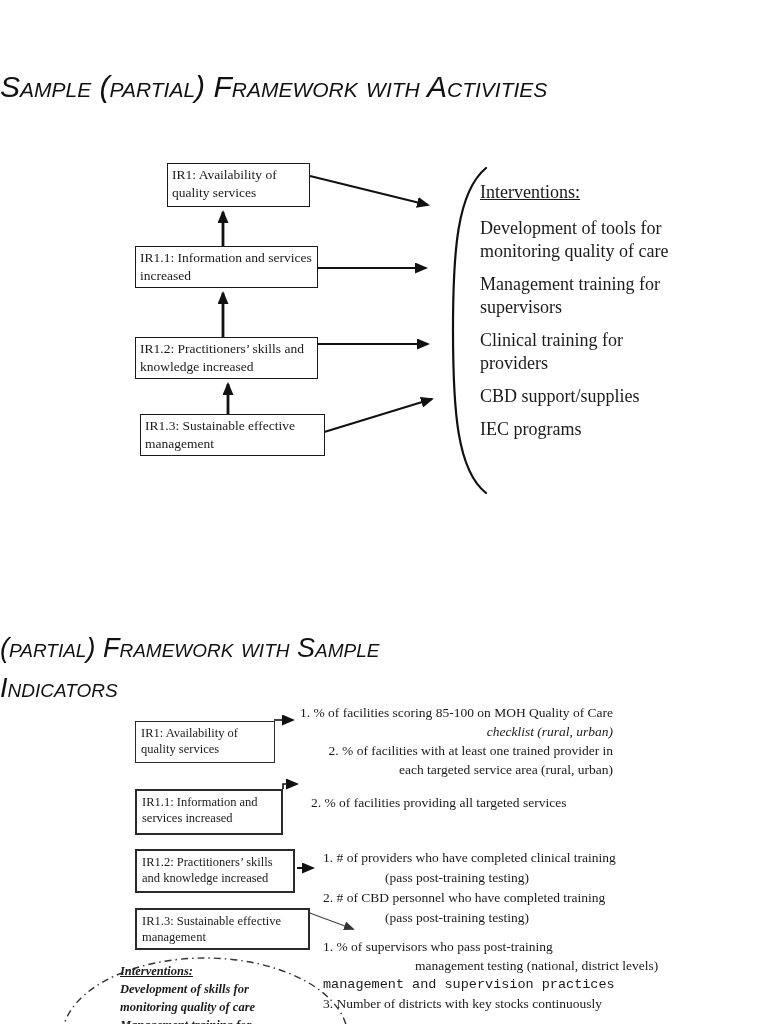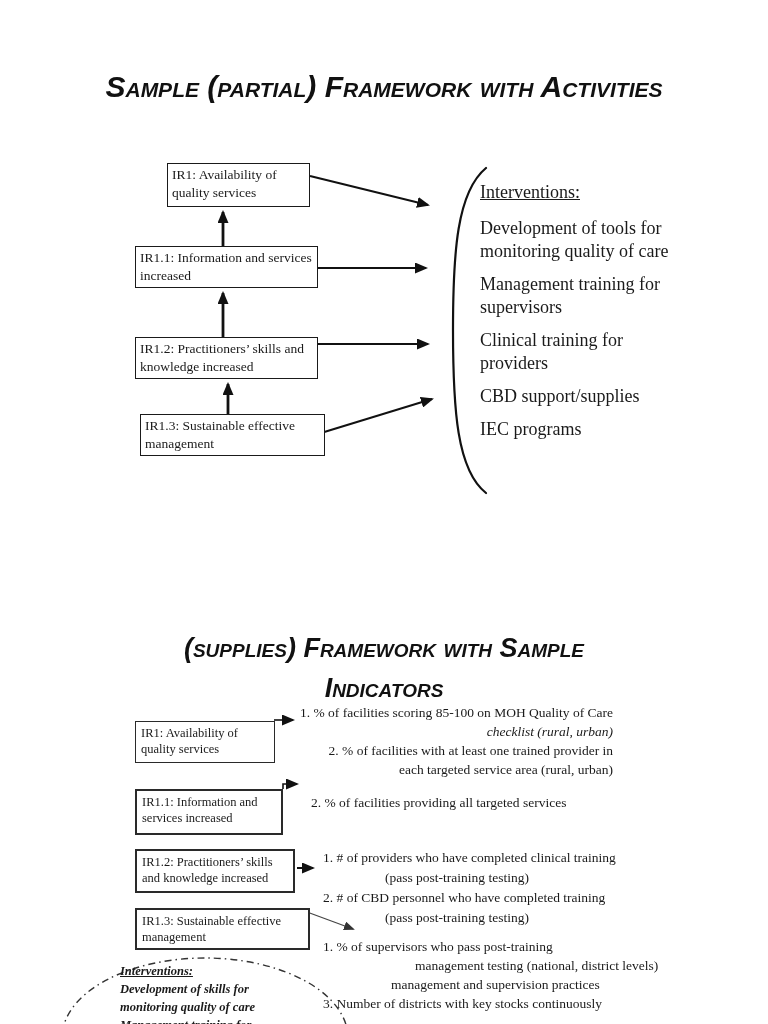--- a/index.html
+++ b/index.html
@@ -3,22 +3,22 @@
 <meta charset="utf-8">
 <style>
   html,body { margin:0; padding:0; background:#ffffff; }
   .page {
     position:relative; width:768px; height:1024px; background:#ffffff;
     overflow:hidden; font-family:"Liberation Serif", serif; color:#1a1a1a;
   }
   .svg-layer { position:absolute; left:0; top:0; z-index:1; }
 
   .slide-title {
-    position:absolute; left:0; width:768px; text-align:center; z-index:2;
-    font-family:"Liberation Sans", sans-serif; font-weight:700; font-style:italic;
+    position:absolute; left:0; width:768px; text-align:left; z-index:2;
+    font-family:"Liberation Sans", sans-serif; font-weight:400; font-style:italic;
     font-variant:small-caps; color:#111;
   }
   .t1 { top:70px; font-size:30px; }
   .t2 { top:628px; font-size:27px; line-height:40px; }
 
   .fbox {
     position:absolute; z-index:2; box-sizing:border-box; background:#ffffff;
     border:1.5px solid #1a1a1a; padding:2px 4px;
     font-size:13.5px; line-height:18px;
   }
@@ -85,21 +85,21 @@
   <div class="interv">
     <div class="interv-head">Interventions:</div>
     <div class="interv-item">Development of tools for monitoring quality of care</div>
     <div class="interv-item">Management training for supervisors</div>
     <div class="interv-item">Clinical training for providers</div>
     <div class="interv-item">CBD support/supplies</div>
     <div class="interv-item">IEC programs</div>
   </div>
 
   <div class="slide-title t2">
-    <div>(supplies) Framework with Sample</div>
+    <div>(partial) Framework with Sample</div>
     <div>Indicators</div>
   </div>
 
   <div class="fbox-sm" style="left:135px; top:721px; width:140px; height:42px; border-width:1.5px;">IR1: Availability of quality services</div>
   <div class="fbox-sm" style="left:135px; top:789px; width:148px; height:46px;">IR1.1: Information and services increased</div>
   <div class="fbox-sm" style="left:135px; top:849px; width:160px; height:44px;">IR1.2: Practitioners’ skills and knowledge increased</div>
   <div class="fbox-sm" style="left:135px; top:908px; width:175px; height:42px;">IR1.3: Sustainable effective management</div>
 
   <div class="ind-group" style="left:300px; top:703px; line-height:19px;text-align:right;">
     <span class="ind-line">1. % of facilities scoring 85-100 on MOH Quality of Care</span>
@@ -115,21 +115,21 @@
   <div class="ind-group" style="left:323px; top:848px; line-height:20px;">
     <span class="ind-line">1. # of providers who have completed clinical training</span>
     <span class="ind-line" style="margin-left:62px;">(pass post-training testing)</span>
     <span class="ind-line">2. # of CBD personnel who have completed training</span>
     <span class="ind-line" style="margin-left:62px;">(pass post-training testing)</span>
   </div>
 
   <div class="ind-group" style="left:323px; top:937px; line-height:19px;">
     <span class="ind-line">1. % of supervisors who pass post-training</span>
     <span class="ind-line" style="margin-left:92px;">management testing (national, district levels)</span>
-    <span class="ind-line" style="margin-left:68px;">management and supervision practices</span>
+    <span class="ind-line" style="font-family:Liberation Mono, monospace;">management and supervision practices</span>
     <span class="ind-line">3. Number of districts with key stocks continuously</span>
   </div>
 
   <div class="ellipse-text">
     <span class="ellipse-head">Interventions:</span>
     <span class="ind-line">Development of skills for</span>
     <span class="ind-line">monitoring quality of care</span>
     <span class="ind-line">Management training for</span>
   </div>
 

